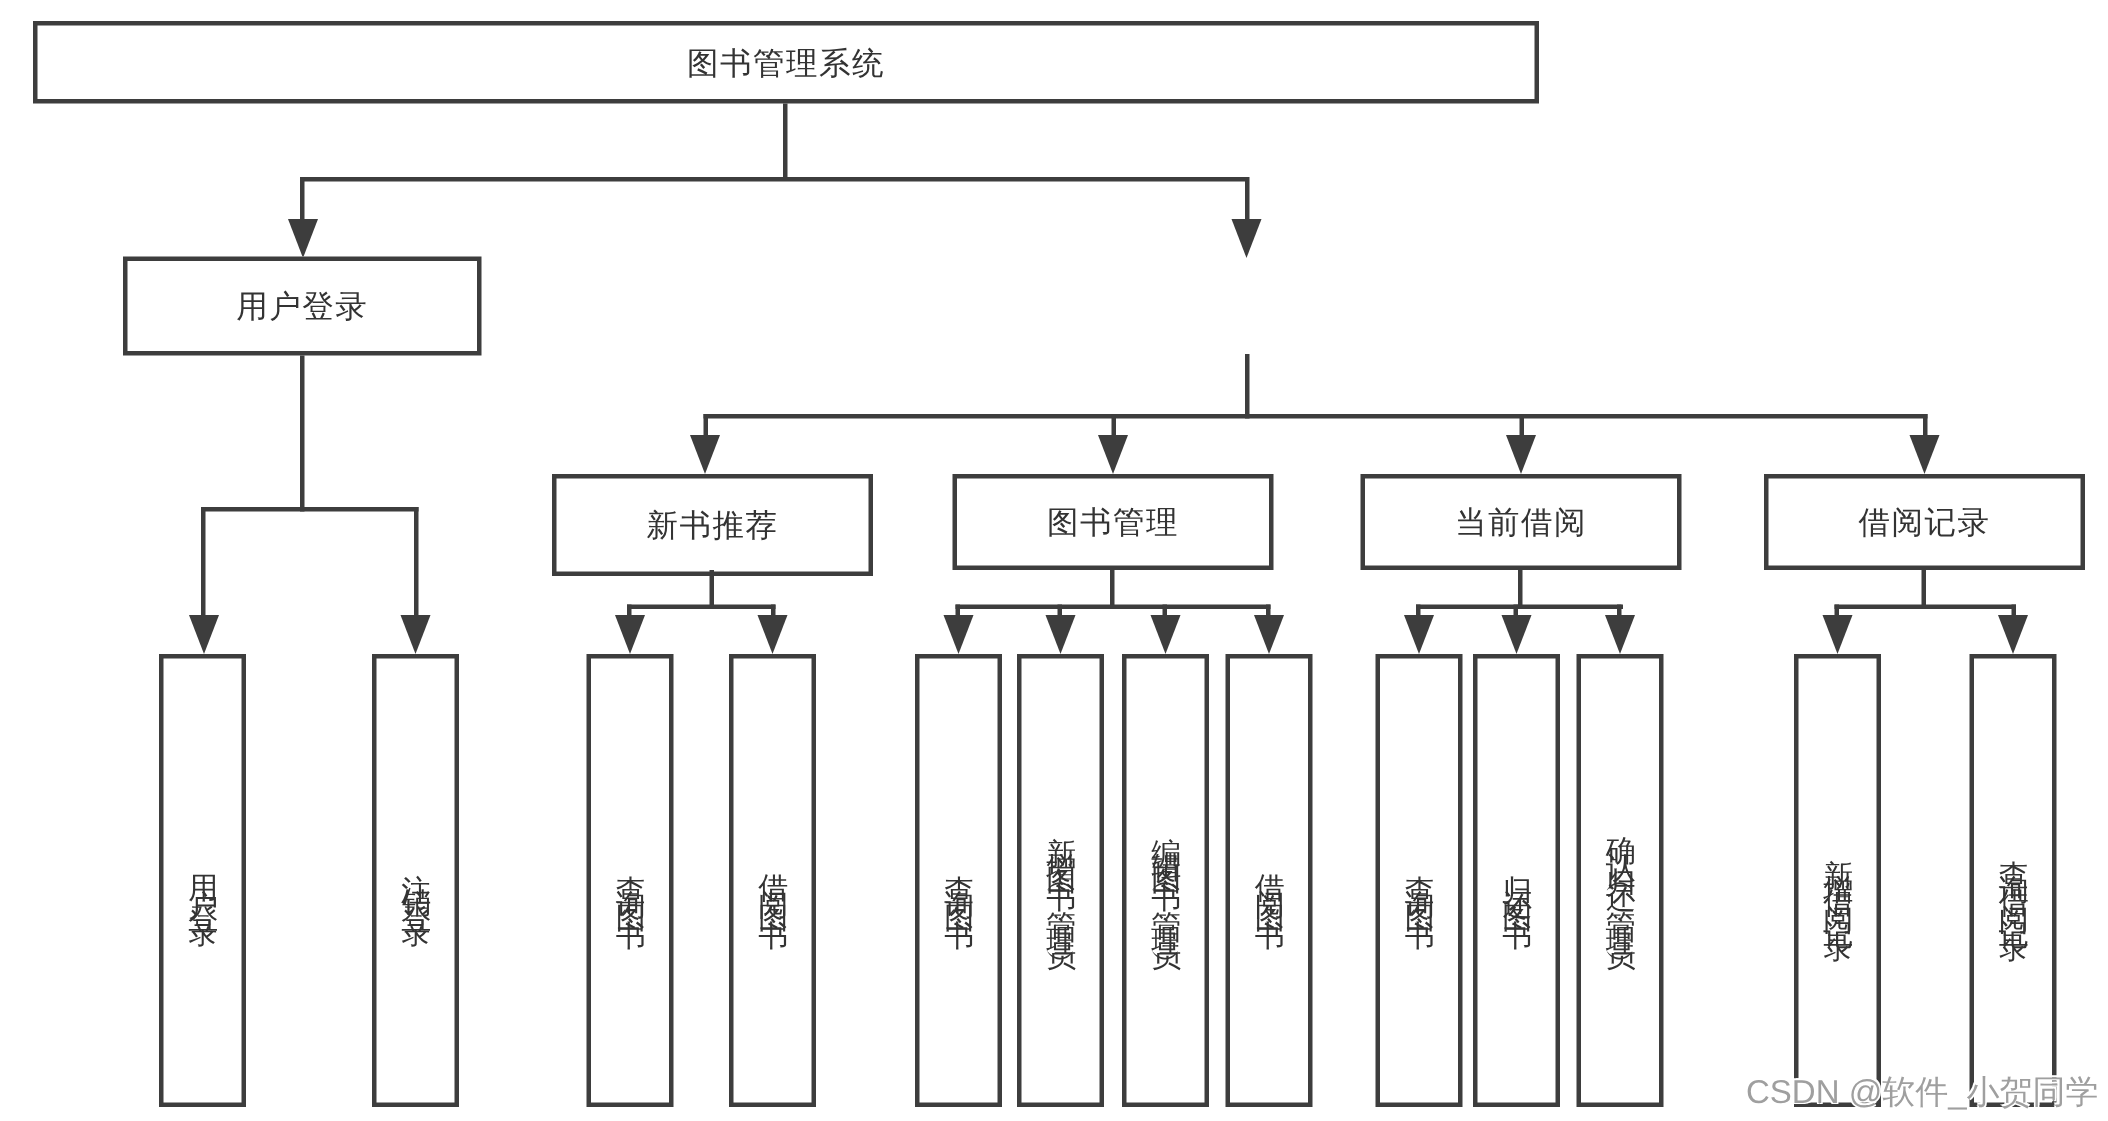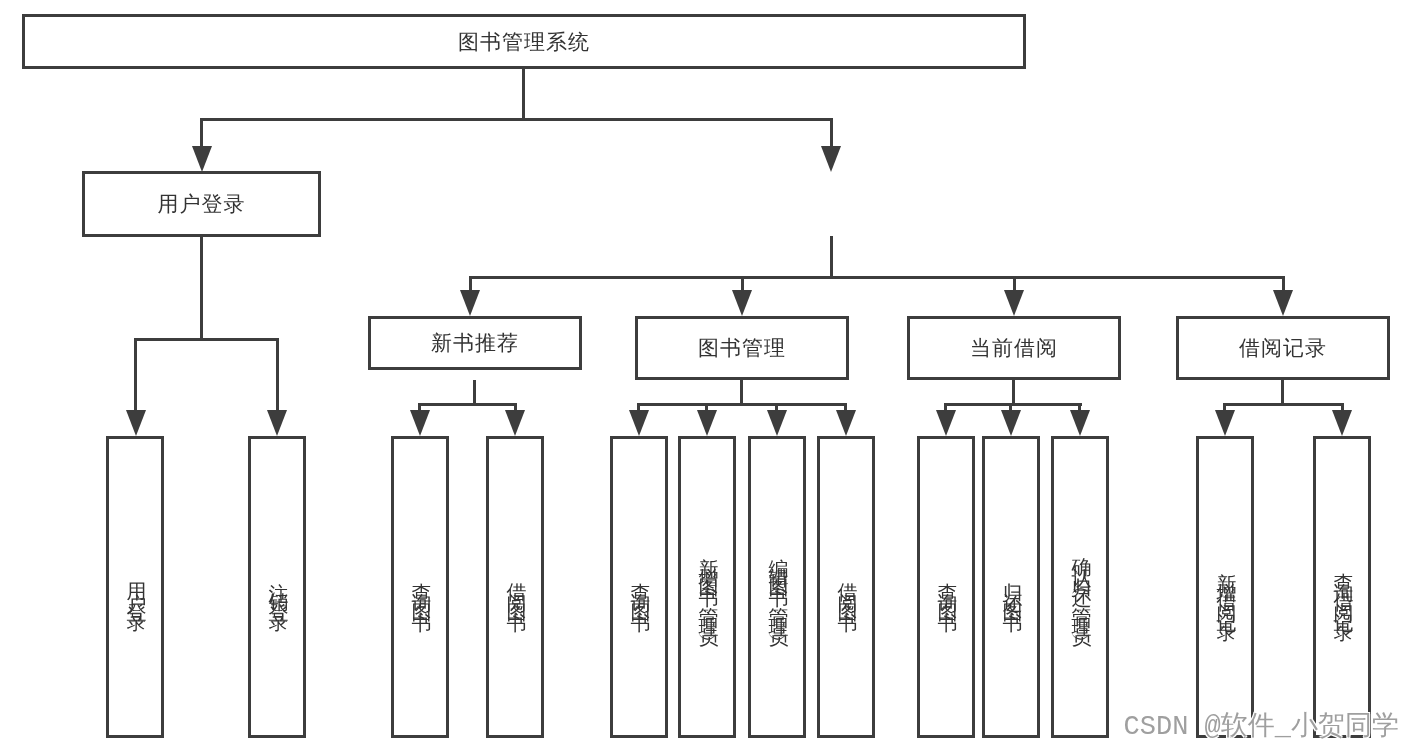--- a/index.html
+++ b/index.html
@@ -6,21 +6,21 @@
     --line:#3d3d3d;
     --text:#333333;
     --wm:#9f9f9f;
     --bg:#ffffff;
   }
   html,body{margin:0;padding:0;background:var(--bg);}
   #canvas{
     position:relative;
     width:1405px;height:747px;
     background:var(--bg);
-    font-family:Liberation Mono, monospace;
+    font-family:Liberation Sans, sans-serif;
     overflow:hidden;
   }
   .box{
     position:absolute;
     box-sizing:border-box;
     border:3px solid var(--line);
     background:#fff;
     display:flex;
     align-items:center;
     justify-content:center;
@@ -43,21 +43,21 @@
   .hl{position:absolute;height:3px;background:var(--line);}
   .arrow{
     position:absolute;width:0;height:0;
     border-left:10px solid transparent;
     border-right:10px solid transparent;
     border-top:26px solid var(--line);
   }
   .watermark{
     position:absolute;
     right:6px;bottom:4px;
-    font-size:27px;
+    font-size:22px;
     color:var(--wm);
     text-shadow:1px 1px 0 #fff,-1px -1px 0 #fff,1px -1px 0 #fff,-1px 1px 0 #fff;
     z-index:10;
     white-space:nowrap;
   }
 </style>
 </head>
 <body>
 
 <div id="canvas">
@@ -88,21 +88,21 @@
   <div class="hl" style="left:469px;top:276px;width:816px"></div>
   <div class="vl" style="left:469px;top:276px;height:17px"></div>
   <div class="arrow" style="left:460px;top:290px"></div>
   <div class="vl" style="left:741px;top:276px;height:17px"></div>
   <div class="arrow" style="left:732px;top:290px"></div>
   <div class="vl" style="left:1013px;top:276px;height:17px"></div>
   <div class="arrow" style="left:1004px;top:290px"></div>
   <div class="vl" style="left:1282px;top:276px;height:17px"></div>
   <div class="arrow" style="left:1273px;top:290px"></div>
 
-  <div class="box" style="left:368px;top:316px;width:214px;height:54px">
+  <div class="box" style="left:368px;top:316px;width:214px;height:68px">
     <span class="hlabel">新书推荐</span>
   </div>
   <div class="box" style="left:635px;top:316px;width:214px;height:64px">
     <span class="hlabel">图书管理</span>
   </div>
   <div class="box" style="left:1176px;top:316px;width:214px;height:64px">
     <span class="hlabel">借阅记录</span>
   </div>
   <div class="box" style="left:907px;top:316px;width:214px;height:64px">
     <span class="hlabel">当前借阅</span>

